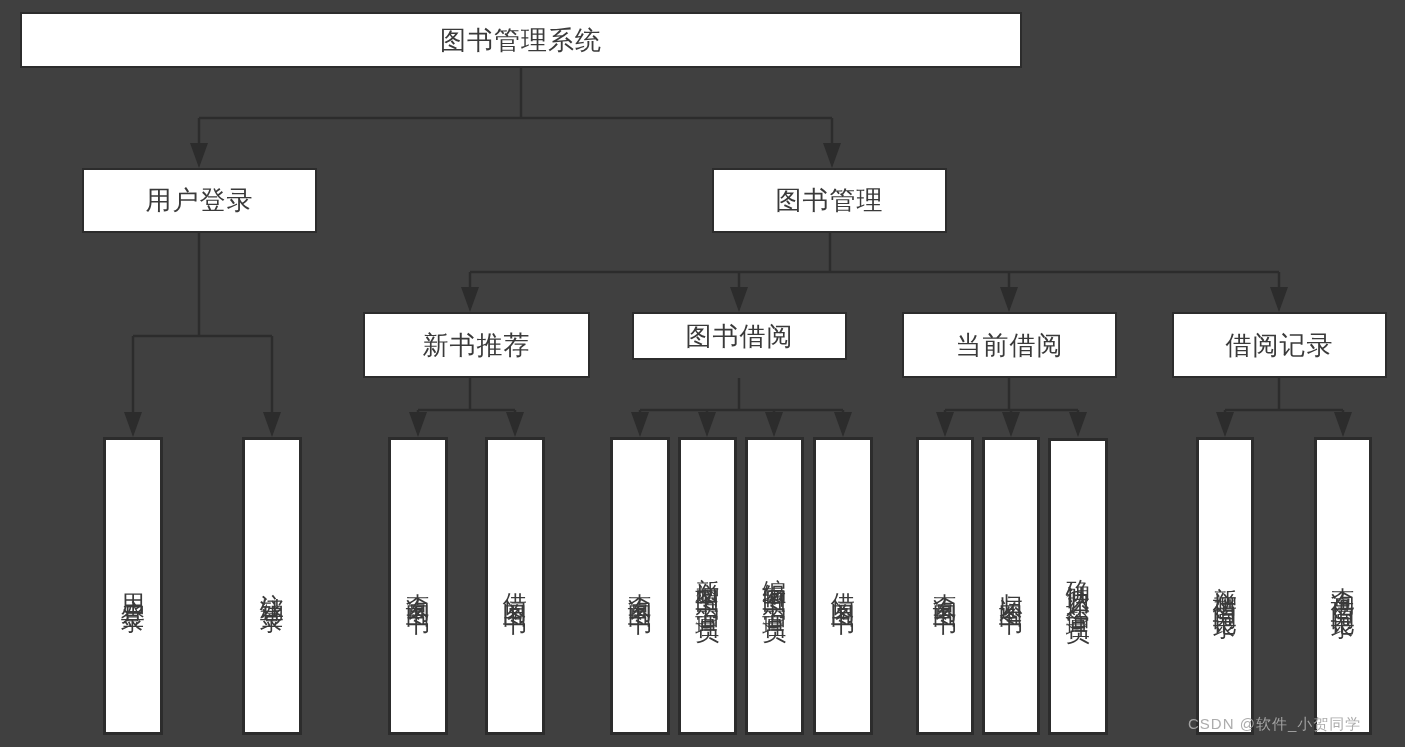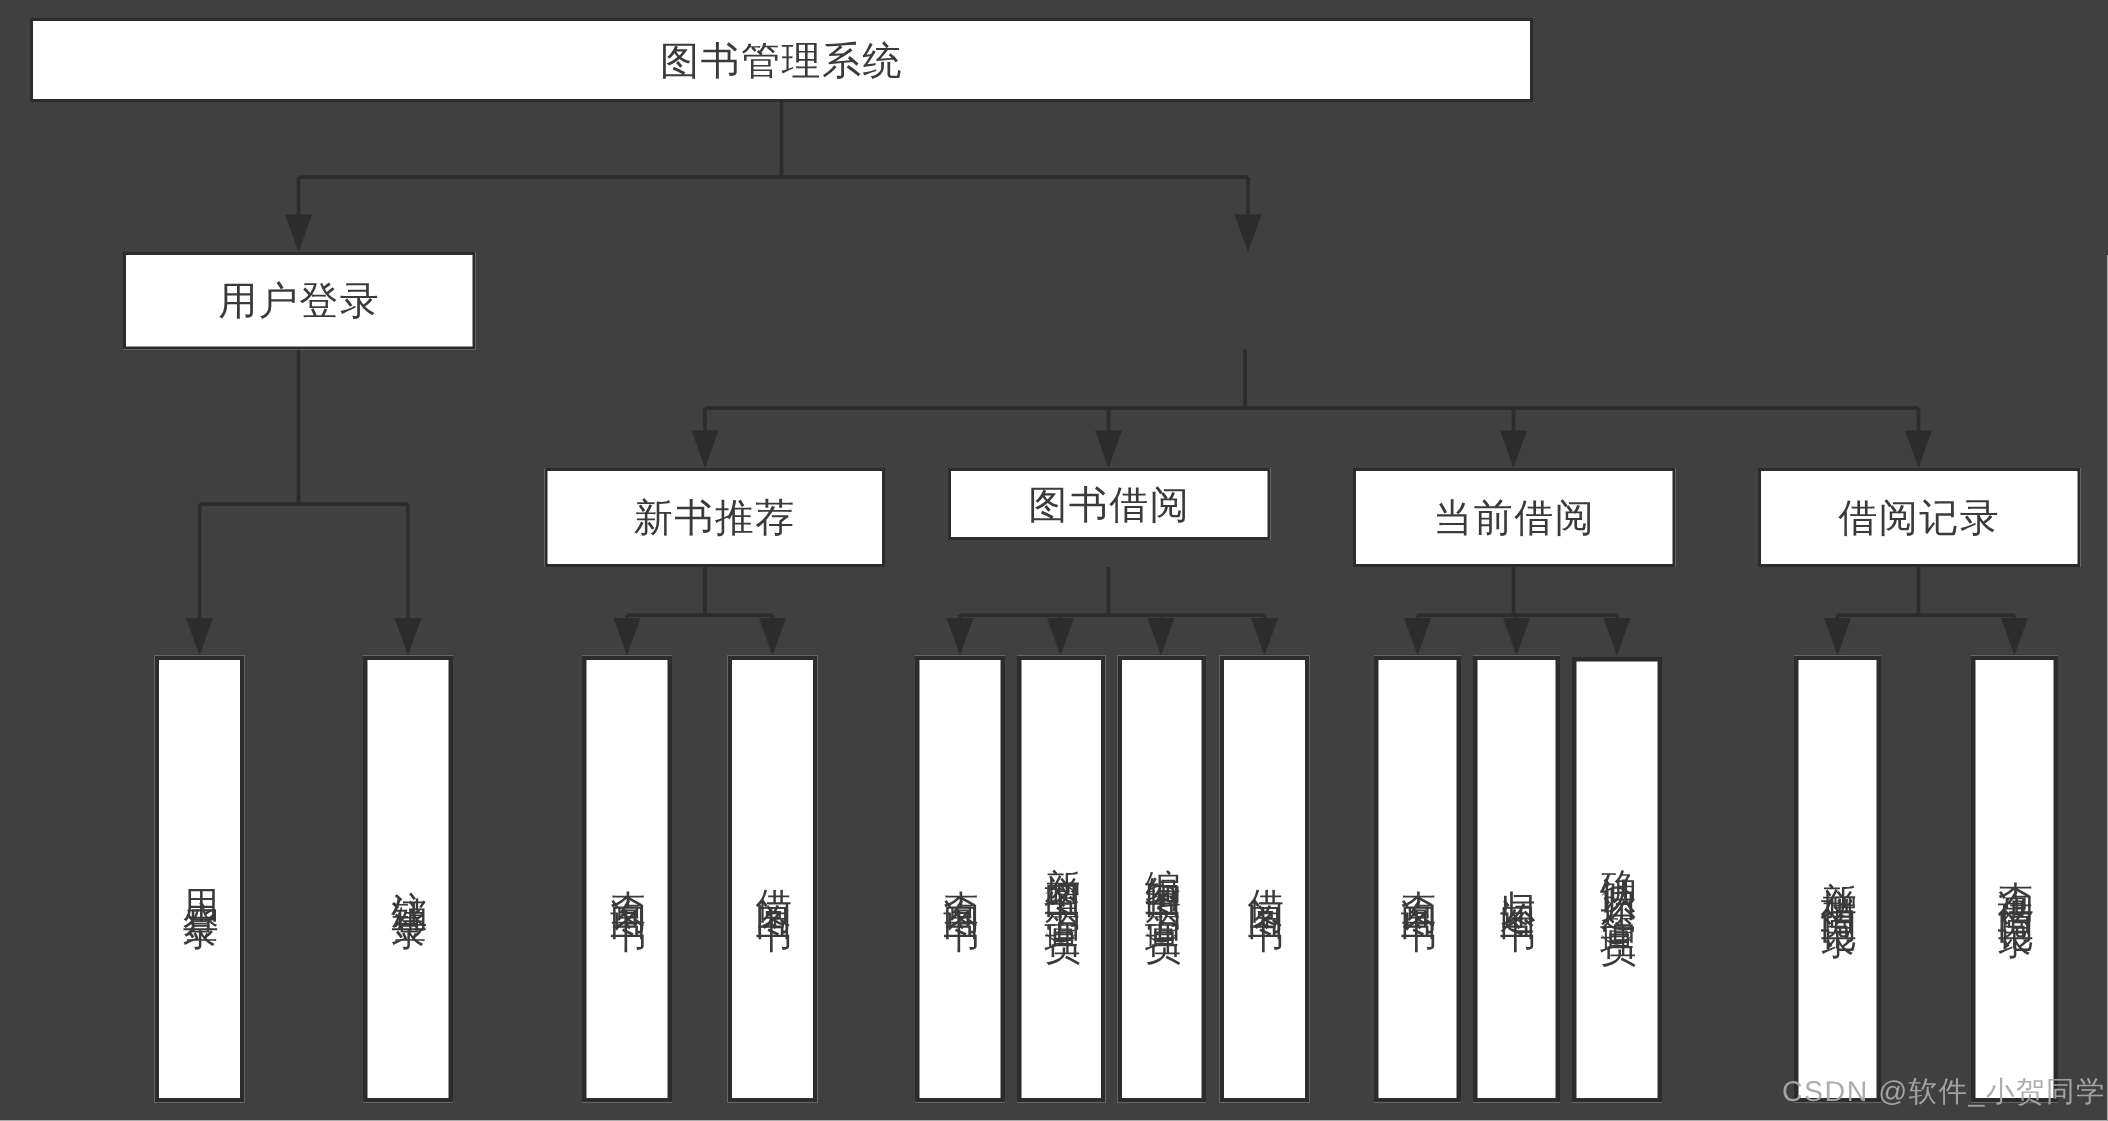--- a/index.html
+++ b/index.html
@@ -26,21 +26,21 @@
   .box.v .lbl{
     writing-mode:vertical-rl;
     text-orientation:mixed;
     letter-spacing:6px;
     line-height:1.15;
     white-space:nowrap;
   }
   .watermark{
     position:absolute;
     left:1188px;top:715px;
-    font-size:19px;
+    font-size:15px;
     color:rgba(168,168,168,0.95);
     letter-spacing:1px;
     white-space:nowrap;
   }
 </style>
 </head>
 <body>
 
 <div class="canvas">
 
@@ -94,20 +94,23 @@
     </g>
   </svg>
 
   <div class="box h" style="left:20px;top:12px;width:1002px;height:56px">
     <span class="lbl">图书管理系统</span>
   </div>
 
   <div class="box h" style="left:82px;top:168px;width:235px;height:65px">
     <span class="lbl">用户登录</span>
   </div>
+  <div class="box h" style="left:712px;top:168px;width:235px;height:65px">
+    <span class="lbl">图书管理</span>
+  </div>
 
   <div class="box h" style="left:363px;top:312px;width:227px;height:66px">
     <span class="lbl">新书推荐</span>
   </div>
   <div class="box h" style="left:632px;top:312px;width:215px;height:48px">
     <span class="lbl">图书借阅</span>
   </div>
   <div class="box h" style="left:902px;top:312px;width:215px;height:66px">
     <span class="lbl">当前借阅</span>
   </div>

